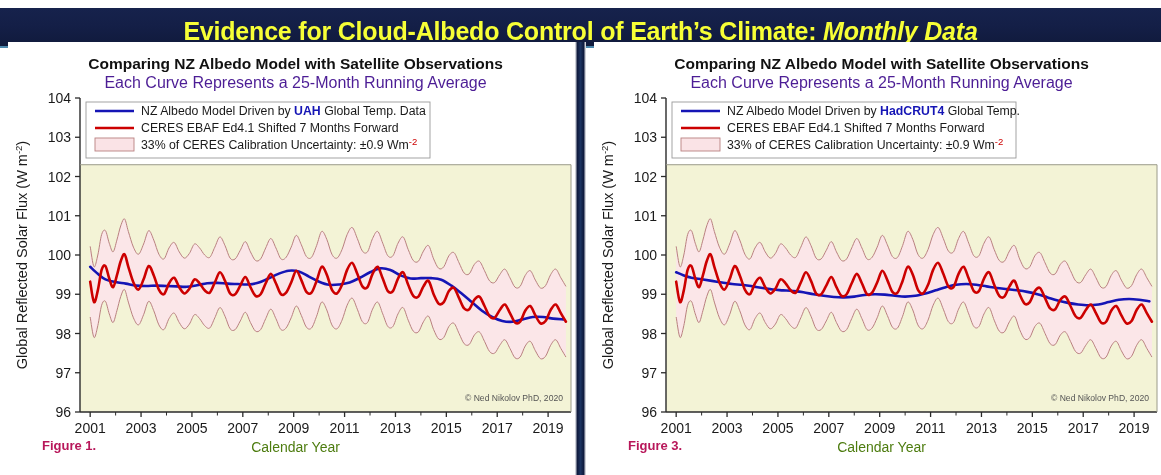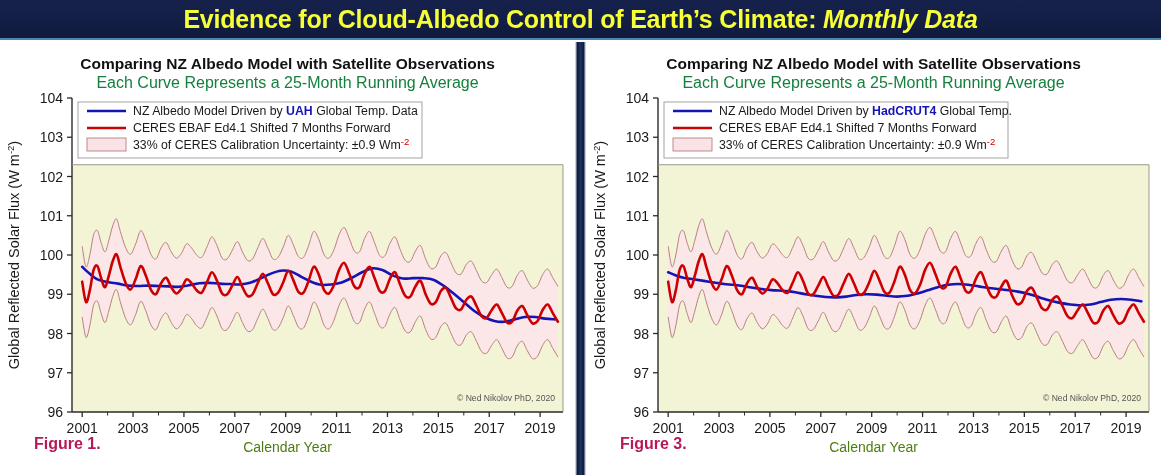--- a/index.html
+++ b/index.html
@@ -7,58 +7,59 @@
   body {
     width: 1161px; height: 475px;
     background: #ffffff;
     font-family: "Liberation Sans", sans-serif;
     overflow: hidden;
     position: relative;
   }
 
   
   #title-bar {
-    position: absolute; left: 0; top: 0; width: 1161px; height: 40px;
+    position: absolute; left: 0; top: 8px; width: 1161px; height: 40px;
     background: linear-gradient(180deg,#16224c 0%, #141f47 45%, #101a3c 100%);
     border-bottom: 2px solid #4b87ac;
-    display: flex; align-items: center; justify-content: center;
+    display: flex; align-items: flex-end; justify-content: center;
   }
   #title-text {
     color: #f7ff36;
     font-size: 25px;
     font-weight: bold;
     letter-spacing: -0.2px;
     white-space: nowrap;
   }
   #title-text .ital { font-style: italic; }
 
   
   .panel {
     position: absolute; top: 42px; height: 433px;
     background: #ffffff;
     overflow: hidden;
+    margin-left: 8px;
   }
   #panel-left  { left: 0px;   width: 575px; }
   #panel-right { left: 586px; width: 575px; }
 
   #panel-divider {
     position: absolute; left: 575px; top: 42px; width: 11px; height: 433px;
     background: linear-gradient(90deg,#ffffff 0%, #0f1b3e 22%, #1c3360 50%, #0f1b3e 78%, #ffffff 100%);
   }
 
   .chart-title {
     position: absolute; left: 0; top: 12px; width: 100%;
     text-align: center; line-height: 1.25;
   }
   .chart-title .l1 { display: block; font-size: 15.5px; font-weight: bold; color: #111111; }
-  .chart-title .l2 { display: block; font-size: 16px; font-weight: normal; color: #15803d; }
+  .chart-title .l2 { display: block; font-size: 16px; font-weight: normal; color: #4c1d95; }
 
   .figure-label {
     position: absolute; left: 10px; bottom: 22px;
-    font-size: 16px; font-weight: bold; color: #b8175a; padding-left: 24px;
+    font-size: 13px; font-weight: bold; color: #b8175a; padding-left: 24px;
   }
   .xaxis-title {
     position: absolute; left: 0; bottom: 20px; width: 100%;
     text-align: center; font-size: 14px; color: #4d7c0f;
   }
   .chart-svg { position: absolute; left: 0; top: 50px; }
 
   svg text { font-family: "Liberation Sans", sans-serif; fill: #1a1a1a; }
   .tickla { font-size: 14px; }
   .axtitle { font-size: 14.5px; }

